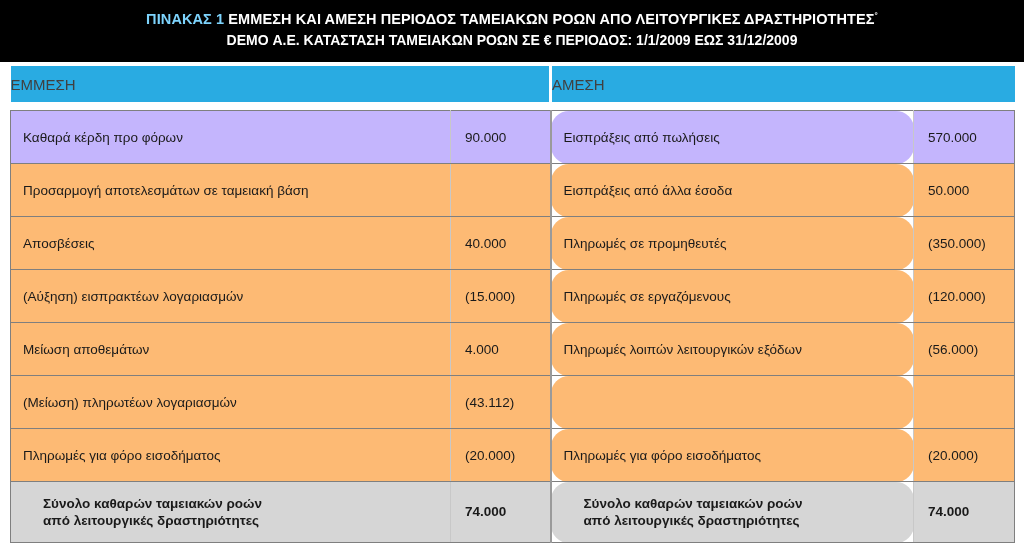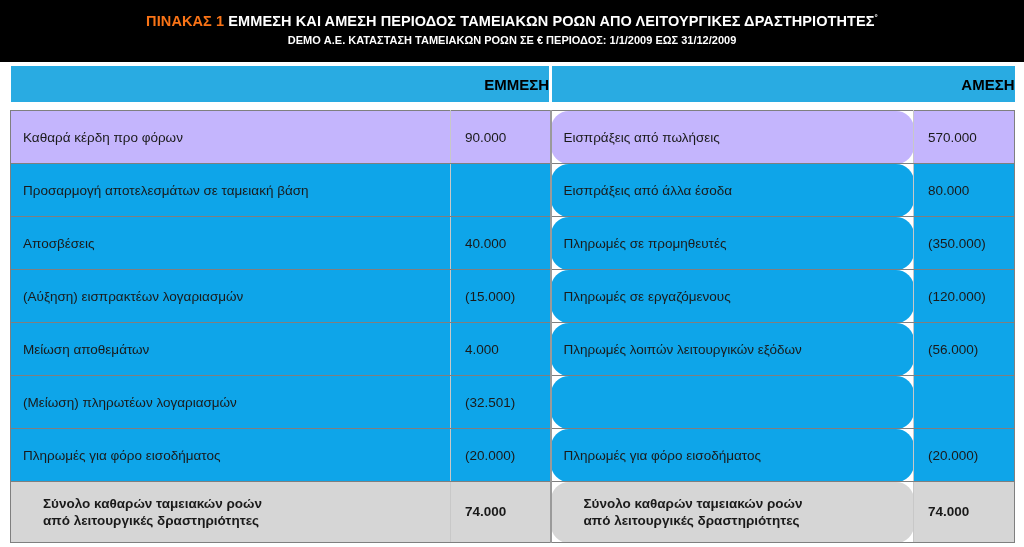--- a/index.html
+++ b/index.html
@@ -40,30 +40,30 @@
   .title-line {
     font-size: 14.5px;
     font-weight: bold;
     color: #ffffff;
     letter-spacing: 0.1px;
     white-space: nowrap;
     line-height: 1.25;
     text-align: center;
   }
   .title-tag {
-    color: #f97316;
+    color: #7dd3fc;
     font-weight: bold;
   }
   .title-sup {
     font-size: 8px;
     vertical-align: super;
     color: #ffffff;
   }
   .subtitle-line {
-    font-size: 11px;
+    font-size: 14px;
     font-weight: bold;
     color: #ffffff;
     white-space: nowrap;
     line-height: 1.3;
     margin-top: 3px;
     text-align: center;
   }
 
   
   .table-wrap {
@@ -81,24 +81,24 @@
   }
 
   col.c-desc-l { width: 440px; }
   col.c-amt-l  { width: 100px; }
   col.c-desc-r { width: 363px; }
   col.c-amt-r  { width: 101px; }
 
   
   tr.head th {
     background: #29ABE2;
-    color: #000000;
+    color: #404040;
     font-size: 15px;
-    font-weight: bold;
-    text-align: right;
+    font-weight: normal;
+    text-align: left;
     height: 36px;
     padding: 0;
     border: none;
   }
   tr.head th.head-left {
     border-right: 3px solid #ffffff;
   }
 
   
   tr.gap td {
@@ -112,21 +112,21 @@
   tbody td {
     font-size: 13.5px;
     color: #1a1a1a;
     padding: 0 12px;
     height: 52px;
     vertical-align: middle;
     border-top: 1px solid #7f7f7f;
     border-bottom: 1px solid #7f7f7f;
     border-left: 1px solid #c8c8c8;
     border-right: 1px solid #c8c8c8;
-    background: #0ea5e9;
+    background: #fdba74;
     overflow: hidden;
   }
   tbody tr td:first-child { border-left: 1px solid #7f7f7f; }
   tbody tr td:last-child  { border-right: 1px solid #7f7f7f; }
 
   tbody td.amt {
     text-align: left;
     padding-left: 14px;
   }
   tbody td.desc-r {
@@ -186,21 +186,21 @@
           <td>Καθαρά κέρδη προ φόρων</td>
           <td class="amt">90.000</td>
           <td class="desc-r">Εισπράξεις από πωλήσεις</td>
           <td class="amt">570.000</td>
         </tr>
 
         <tr>
           <td>Προσαρμογή αποτελεσμάτων σε ταμειακή βάση</td>
           <td class="amt"></td>
           <td class="desc-r">Εισπράξεις από άλλα έσοδα</td>
-          <td class="amt">80.000</td>
+          <td class="amt">50.000</td>
         </tr>
 
         <tr>
           <td>Αποσβέσεις</td>
           <td class="amt">40.000</td>
           <td class="desc-r">Πληρωμές σε προμηθευτές</td>
           <td class="amt">(350.000)</td>
         </tr>
 
         <tr>
@@ -212,21 +212,21 @@
 
         <tr>
           <td>Μείωση αποθεμάτων</td>
           <td class="amt">4.000</td>
           <td class="desc-r">Πληρωμές λοιπών λειτουργικών εξόδων</td>
           <td class="amt">(56.000)</td>
         </tr>
 
         <tr>
           <td>(Μείωση) πληρωτέων λογαριασμών</td>
-          <td class="amt">(32.501)</td>
+          <td class="amt">(43.112)</td>
           <td class="desc-r"></td>
           <td class="amt"></td>
         </tr>
 
         <tr>
           <td>Πληρωμές για φόρο εισοδήματος</td>
           <td class="amt">(20.000)</td>
           <td class="desc-r">Πληρωμές για φόρο εισοδήματος</td>
           <td class="amt">(20.000)</td>
         </tr>

